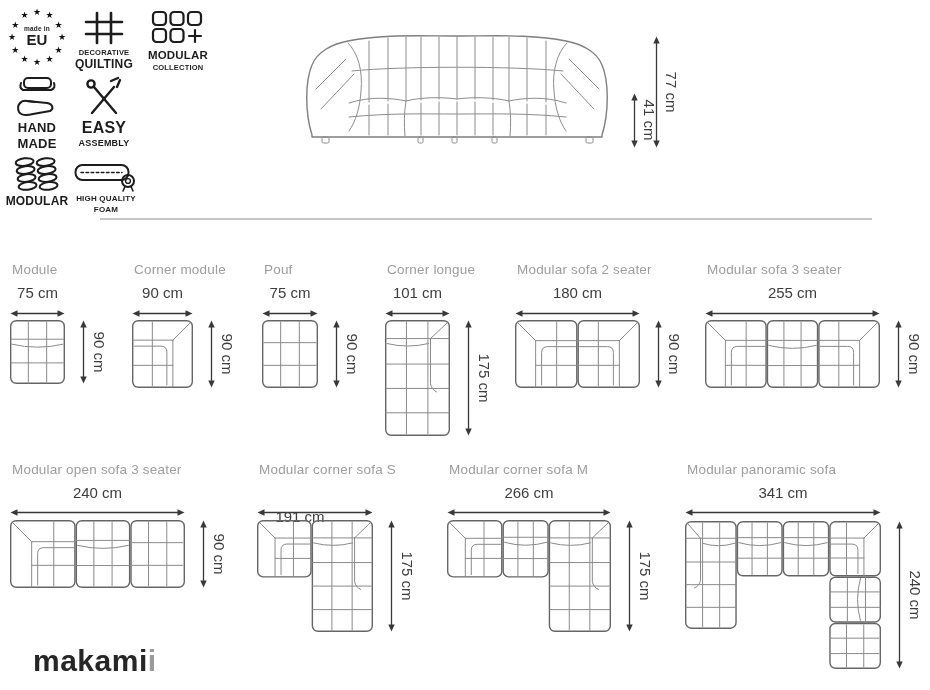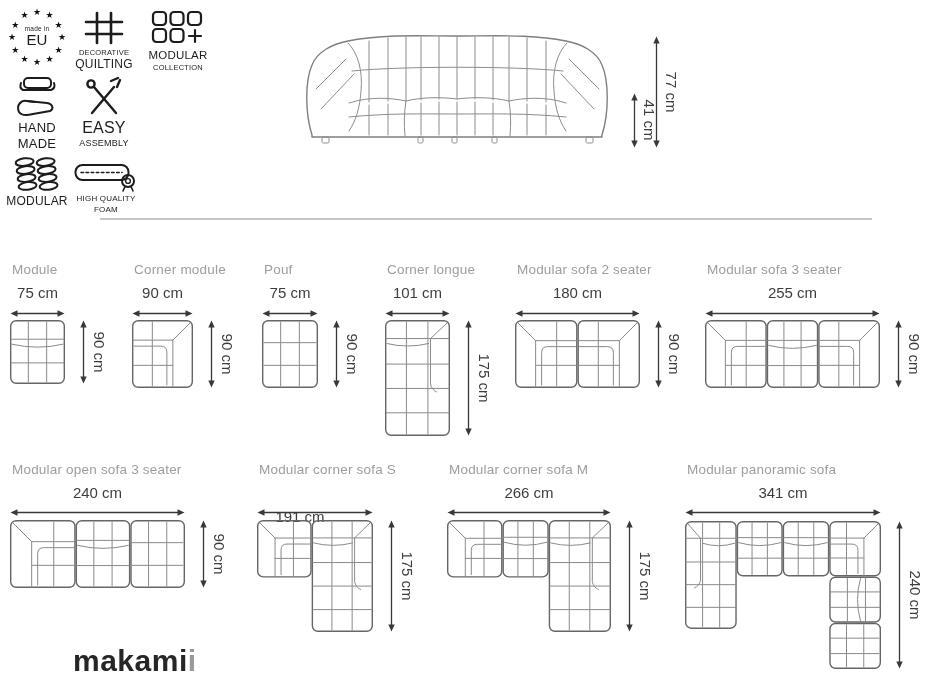--- a/index.html
+++ b/index.html
@@ -3,37 +3,37 @@
 <meta charset="utf-8">
 <style>
   html,body{margin:0;padding:0;background:#fff;}
   .canvas{position:relative;width:930px;height:690px;background:#ffffff;
           font-family:"Liberation Sans",sans-serif;overflow:hidden;}
   .abs{position:absolute;}
   
   .badge{position:absolute;display:flex;flex-direction:column;align-items:center;gap:3px;text-align:center;}
   .badge svg{display:block;}
   .b-ico{stroke:#1c1c1c;fill:none;stroke-width:2.2;stroke-linecap:round;stroke-linejoin:round;}
-  .blab{font-weight:normal;color:#1c1c1c;line-height:1.12;letter-spacing:.2px;}
+  .blab{font-weight:bold;color:#1c1c1c;line-height:1.12;letter-spacing:.2px;}
   .star{position:absolute;font-size:9px;color:#111;transform:translate(-50%,-50%);}
   
   .item-title{position:absolute;font-size:13.5px;color:#9d9d9d;letter-spacing:.2px;white-space:nowrap;}
   .dim{position:absolute;font-size:15px;color:#3d3d3d;text-align:center;white-space:nowrap;}
   .vlabel{position:absolute;writing-mode:vertical-rl;font-size:15px;color:#3d3d3d;white-space:nowrap;transform:translateY(-50%);}
   .arrow line{stroke:#383838;stroke-width:1.3;}
   .arrow polygon{fill:#383838;}
   
   .tv .outer{fill:none;stroke:#666666;stroke-width:1.4;}
   .tv .inner{fill:none;stroke:#8a8a8a;stroke-width:1;stroke-linecap:round;}
   
   .hero path,.hero rect{fill:none;stroke:#8c8c8c;stroke-width:1;stroke-linecap:round;stroke-linejoin:round;}
   .hero .main{stroke-width:1.4;stroke:#7f7f7f;}
   .aloha{position:absolute;font-size:18px;font-weight:bold;letter-spacing:1.5px;color:#2c2c2e;text-align:center;}
   .divider{position:absolute;background:#c6c6c6;}
-  .logo{position:absolute;font-size:30px;font-weight:bold;color:#262626;letter-spacing:.5px;margin-left:40px;}
+  .logo{position:absolute;font-size:30px;font-weight:bold;color:#262626;letter-spacing:.5px;}
   .logo .accent{color:#9a9a9a;}
 </style>
 </head>
 <body>
 
 <div class="canvas">
 
   <div class="badge" style="left:8px;top:6px;width:58px;height:64px">
     <div class="abs" id="eu-stars" style="left:0;top:0;width:58px;height:62px">
         <span class="star" style="left: 29px; top: 6px;">★</span>

